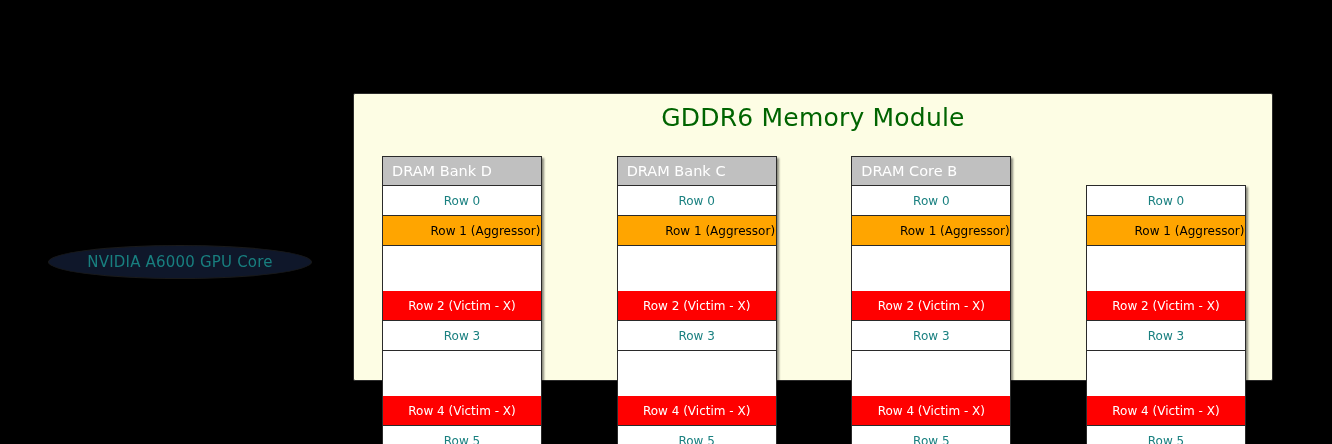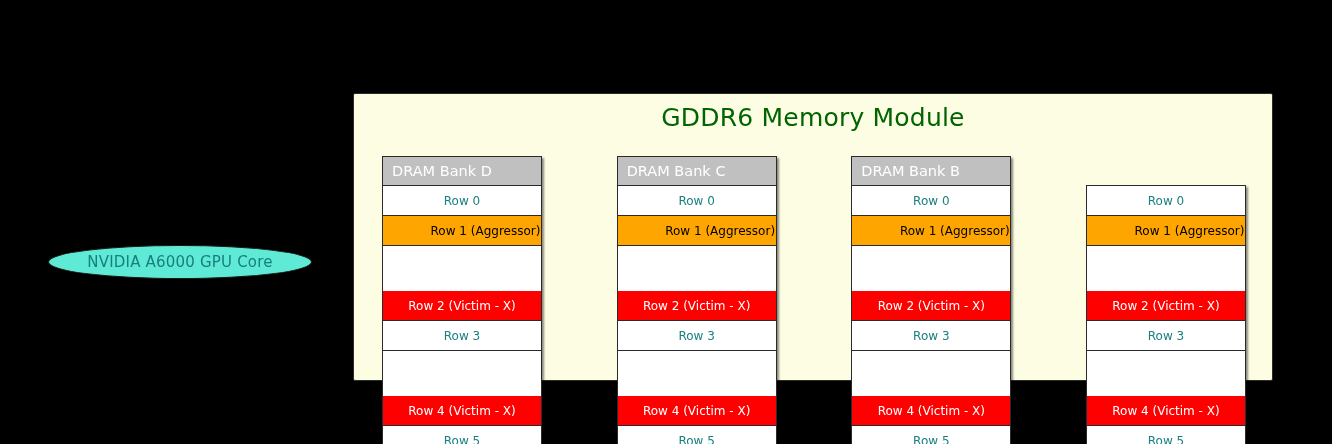--- a/index.html
+++ b/index.html
@@ -16,21 +16,21 @@
   }
 
   
   #gpu-core {
     position: absolute;
     left: 48px;
     top: 245px;
     width: 264px;
     height: 34px;
     border-radius: 50%;
-    background: #5eead4;
+    background: #0f172a;
     border: 1.6px solid #1a1a1a;
     box-sizing: border-box;
     display: flex;
     align-items: center;
     justify-content: center;
     box-shadow: 3px 3px 3px rgba(0,0,0,0.55);
     text-align: right;
   }
   #gpu-core .gpu-label {
     color: #187f7f;
@@ -129,21 +129,21 @@
       <div class="bank">
         <div class="bank-header">DRAM Bank C</div>
         <div class="row-cell row-normal">Row 0</div>
         <div class="row-cell row-aggressor">Row 1 (Aggressor)</div>
         <div class="row-cell row-victim">Row 2 (Victim - X)</div>
         <div class="row-cell row-normal">Row 3</div>
         <div class="row-cell row-victim">Row 4 (Victim - X)</div>
         <div class="row-cell row-normal">Row 5</div>
       </div>
       <div class="bank">
-        <div class="bank-header">DRAM Bank B</div>
+        <div class="bank-header">DRAM Core B</div>
         <div class="row-cell row-normal">Row 0</div>
         <div class="row-cell row-aggressor">Row 1 (Aggressor)</div>
         <div class="row-cell row-victim">Row 2 (Victim - X)</div>
         <div class="row-cell row-normal">Row 3</div>
         <div class="row-cell row-victim">Row 4 (Victim - X)</div>
         <div class="row-cell row-normal">Row 5</div>
       </div>
       <div class="bank">
         <div class="row-cell row-normal">Row 0</div>
         <div class="row-cell row-aggressor">Row 1 (Aggressor)</div>

